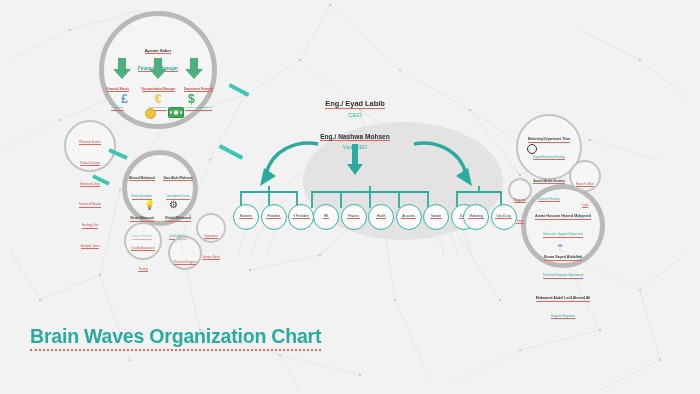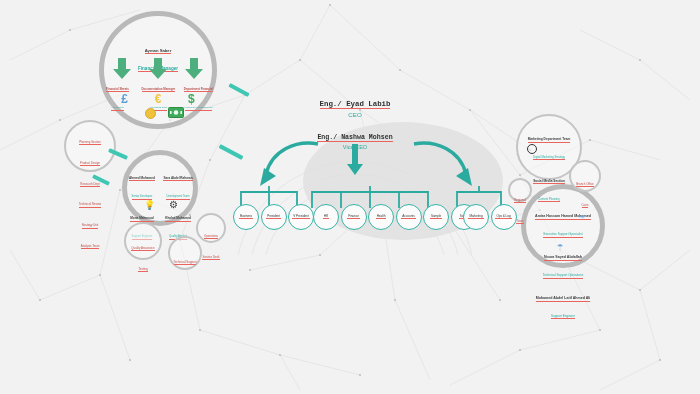--- a/index.html
+++ b/index.html
@@ -41,21 +41,21 @@
     position:absolute;left:30px;top:325px;
     font-size:19.5px;font-weight:bold;color:#2bab9f;
     letter-spacing:-0.2px;
     border-bottom:2.2px dotted #e8645c;
     padding-bottom:1px;
     white-space:nowrap;
   }
 
   
   .lead-name{font-size:7.4px;font-weight:bold;color:#2f2f2f;text-align:center;white-space:nowrap;
-    border-bottom:1.4px solid #e8645c;display:inline-block;font-family:Liberation Mono, monospace;}
+    border-bottom:1.4px solid #e8645c;display:inline-block;}
   .lead-role{font-size:6.2px;color:#2bab9f;text-align:center;white-space:nowrap;margin-top:1px;}
 
   
   .ent-name{font-size:3.6px;font-weight:bold;color:#3c3c3c;white-space:nowrap;
     border-bottom:1px solid #e8645c;display:inline-block;line-height:1.1;}
   .ent-role{font-size:3.1px;color:#2bab9f;white-space:nowrap;line-height:1.1;
     border-bottom:1px solid #e8645c;display:inline-block;}
   .ent-tiny{font-size:2.9px;color:#c0504d;white-space:nowrap;line-height:1.15;
     border-bottom:0.9px solid #e8645c;display:inline-block;}
 
@@ -354,14 +354,15 @@
   <div id="sc-f" class="abs" style="left:509px;top:186px;width:22px;text-align:center;">
       <div style="line-height: 1.3;"><span class="ent-tiny">Regional</span></div>
       <div style="line-height: 1.3;"><span class="ent-tiny">Team</span></div>
     </div>
 
   <div class="teal-dash" style="left:228px;top:88px;width:22px;height:4px;transform:rotate(28deg);"></div>
   <div class="teal-dash" style="left:218px;top:150px;width:26px;height:4px;transform:rotate(28deg);"></div>
   <div class="teal-dash" style="left:108px;top:152px;width:20px;height:4px;transform:rotate(24deg);"></div>
   <div class="teal-dash" style="left:92px;top:178px;width:18px;height:4px;transform:rotate(26deg);"></div>
 
+  <div id="title">Brain Waves Organization Chart</div>
 
 </div>
 
 </body></html>

